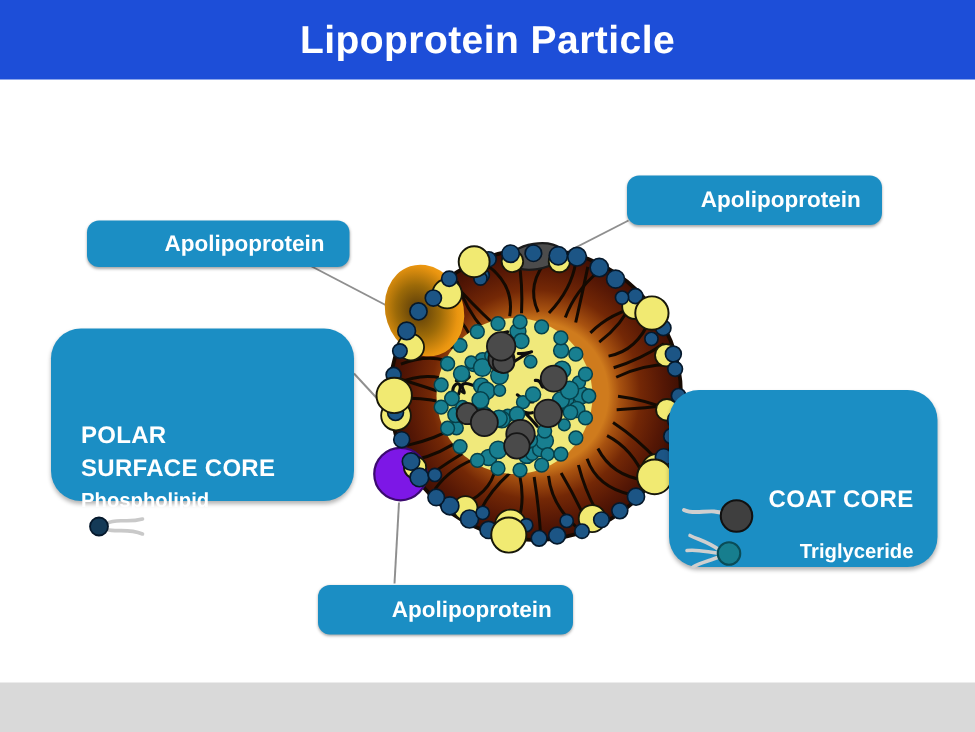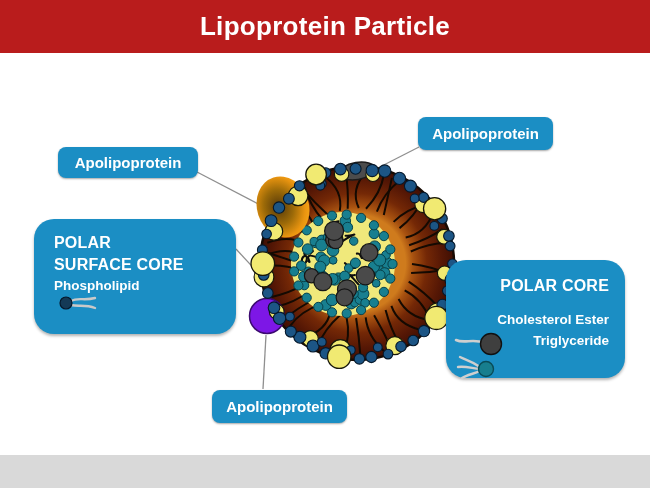--- a/index.html
+++ b/index.html
@@ -1,45 +1,46 @@
 <!DOCTYPE html>
 <html><head>
 <meta charset="utf-8">
 <style>
   html,body{margin:0;padding:0;}
   body{
     width:650px;height:488px;position:relative;background:#ffffff;
     font-family:"Liberation Sans",sans-serif;overflow:hidden;
   }
   .header{
-    position:absolute;left:0;top:0;width:650px;height:53px;background:#b91c1c;
+    position:absolute;left:0;top:0;width:650px;height:53px;background:#1d4ed8;
     display:flex;align-items:center;justify-content:center;
   }
   .header .title{
     color:#ffffff;font-size:26px;font-weight:bold;margin:0;letter-spacing:.3px;
   }
   .footer{
     position:absolute;left:0;top:455px;width:650px;height:33px;background:#D9D9D9;
   }
   #diagram{position:absolute;left:0;top:0;}
   .callout{
     position:absolute;background:#1B8EC4;color:#fff;font-weight:bold;font-size:15px;
     display:flex;align-items:center;justify-content:center;border-radius:8px;
     box-shadow:0 1px 2px rgba(0,0,0,.35);
+    padding-left:35px;
   }
   .callout.c-left{left:58px;top:147px;width:140px;height:31px;}
   .callout.c-top{left:418px;top:117px;width:135px;height:33px;}
   .callout.c-bottom{left:212px;top:390px;width:135px;height:33px;}
   .bigbox{
     position:absolute;background:#1B8EC4;color:#fff;border-radius:20px;
     box-shadow:0 2px 3px rgba(0,0,0,.3);box-sizing:border-box;
   }
   .bigbox.polar{left:34px;top:219px;width:202px;height:115px;padding:13px 22px 0 20px;}
   .bigbox.nonpolar{left:446px;top:260px;width:179px;height:118px;padding:15px 16px 0 0;text-align:right;}
-  .bb-heading{font-size:16px;font-weight:bold;line-height:1.35;letter-spacing:.2px;}
+  .bb-heading{font-size:16px;font-weight:bold;line-height:1.35;letter-spacing:.2px;margin-top:48px;}
   .bb-heading span{display:block;}
   .polar .row{
     display:flex;align-items:flex-start;justify-content:space-between;height:24px;margin-top:3px;flex-direction:column;
   }
   .polar .row:first-of-type{margin-top:7px;}
   .row-label{font-size:13.5px;font-weight:bold;}
   .row-icon{display:flex;align-items:center;justify-content:flex-end;width:46px;}
   .np-items{margin-top:13px;font-size:13.5px;font-weight:bold;line-height:1.55;}
   .np-items span{display:block;}
   .np-icons{position:absolute;left:6px;top:70px;}
@@ -311,25 +312,25 @@
         <path d="M13 8 C20 4, 26 8, 37 5" fill="none" stroke="#C9C9C9" stroke-width="2.4" stroke-linecap="round"></path>
         <path d="M13 12 C20 14, 27 11, 37 15" fill="none" stroke="#C9C9C9" stroke-width="2.4" stroke-linecap="round"></path>
         <circle cx="8" cy="10" r="6" fill="#143A57" stroke="#05182B" stroke-width="1.2"></circle>
       </svg>
     </span>
   </div>
 </div>
 
 <div class="bigbox nonpolar">
   <div class="bb-heading">
-    <span>POLAR CORE</span>
+    <span>COAT CORE</span>
   </div>
   <div class="np-items">
+    <span>Triglyceride</span>
     <span>Cholesterol Ester</span>
-    <span>Triglyceride</span>
   </div>
   <div class="np-icons">
     <svg width="60" height="56" viewBox="0 0 60 56">
       <g>
         <path d="M32 13 C22 8, 12 14, 4 10" fill="none" stroke="#CFCFCF" stroke-width="2.6" stroke-linecap="round"></path>
         <circle cx="39" cy="14" r="10.5" fill="#3F3F3F" stroke="#111111" stroke-width="1.4"></circle>
       </g>
       <g>
         <path d="M28 37 C20 31, 14 30, 8 27" fill="none" stroke="#CFCFCF" stroke-width="2.4" stroke-linecap="round"></path>
         <path d="M28 39 C19 38, 13 36, 6 37" fill="none" stroke="#CFCFCF" stroke-width="2.4" stroke-linecap="round"></path>

